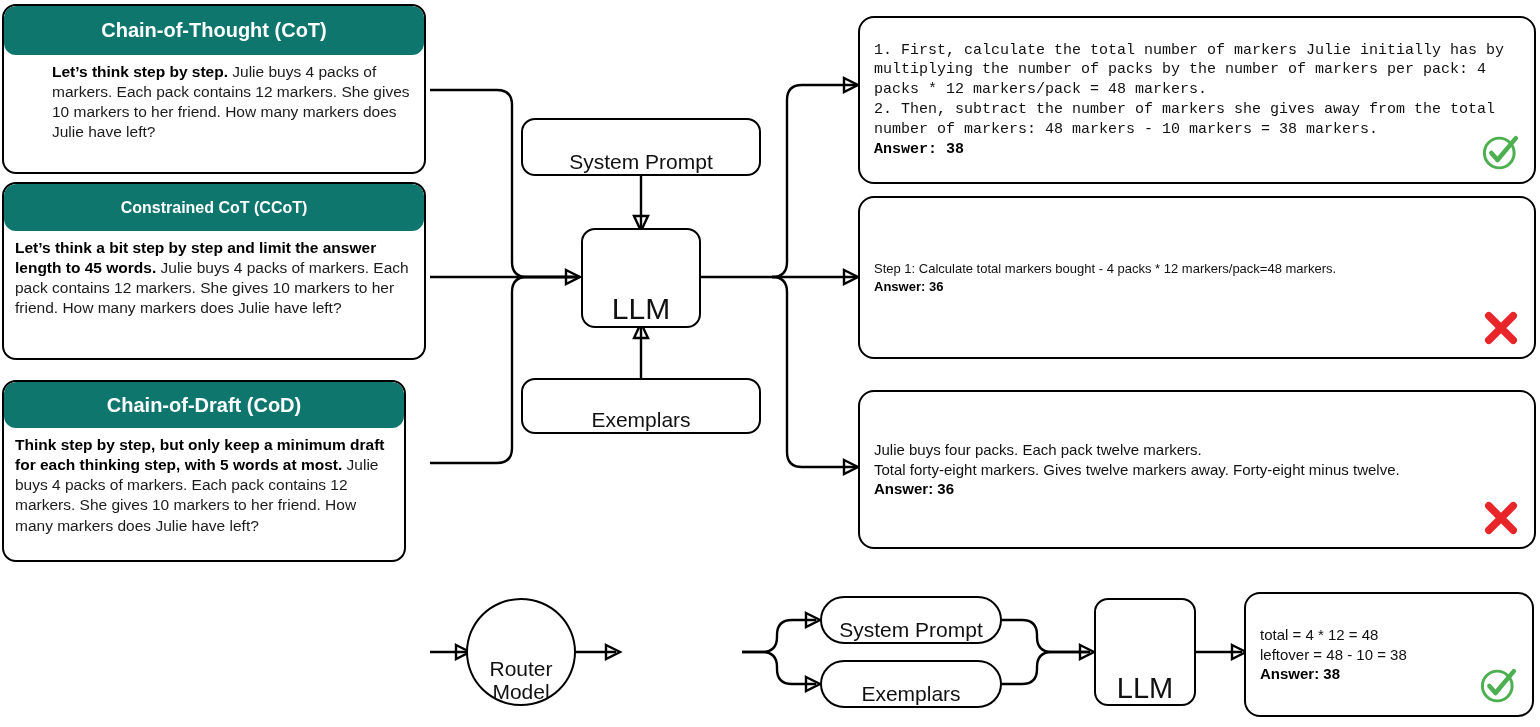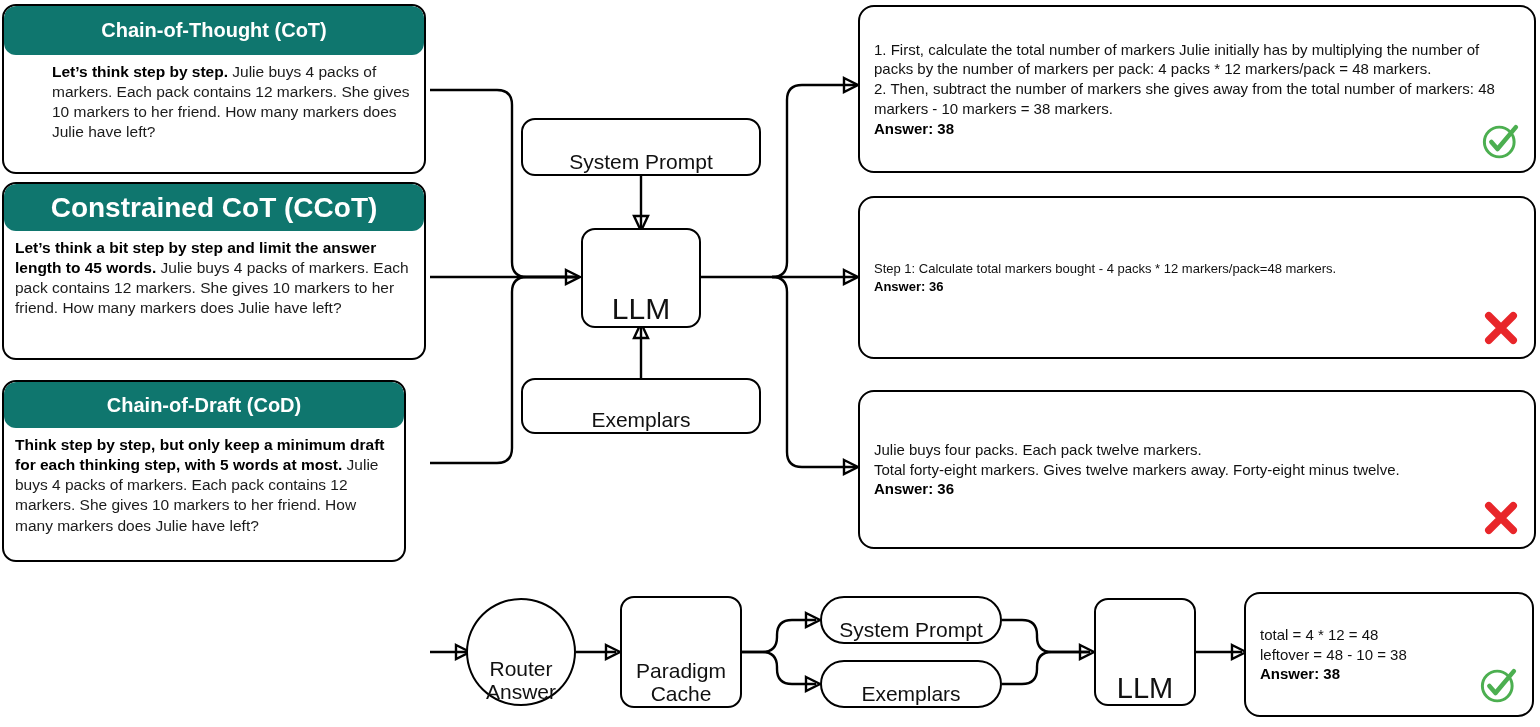--- a/index.html
+++ b/index.html
@@ -139,21 +139,21 @@
   </svg>
 
   <div class="node pcard" style="left:2px;top:4px;width:424px;height:170px;">
     <div class="pcard-head" style="height:49px;font-size:20px;">Chain-of-Thought (CoT)</div>
     <div class="pcard-body" style="font-size:15.5px;padding-left:48px;">
       <b>Let’s think step by step.</b><span> Julie buys 4 packs of markers. Each pack contains 12 markers. She gives 10 markers to her friend. How many markers does Julie have left?</span>
     </div>
   </div>
 
   <div class="node pcard" style="left:2px;top:182px;width:424px;height:178px;">
-    <div class="pcard-head" style="height:47px;font-size:28px;">Constrained CoT (CCoT)</div>
+    <div class="pcard-head" style="height:47px;font-size:16px;">Constrained CoT (CCoT)</div>
     <div class="pcard-body" style="font-size:15.5px;">
       <b>Let’s think a bit step by step and limit the answer length to 45 words.</b><span> Julie buys 4 packs of markers. Each pack contains 12 markers. She gives 10 markers to her friend. How many markers does Julie have left?</span>
     </div>
   </div>
 
   <div class="node pcard" style="left:2px;top:380px;width:404px;height:182px;">
     <div class="pcard-head" style="height:46px;font-size:20px;">Chain-of-Draft (CoD)</div>
     <div class="pcard-body" style="font-size:15.5px;">
       <b>Think step by step, but only keep a minimum draft for each thinking step, with 5 words at most.</b><span> Julie buys 4 packs of markers. Each pack contains 12 markers. She gives 10 markers to her friend. How many markers does Julie have left?</span>
     </div>
@@ -165,21 +165,21 @@
   </div>
 
   <div class="node pill soft" style="left:581px;top:228px;width:120px;height:100px;font-size:30px;">
     <span class="lbl">LLM</span>
   </div>
 
   <div class="node pill soft" style="left:521px;top:378px;width:240px;height:56px;font-size:21px;">
     <span class="lbl">Exemplars</span>
   </div>
 
-  <div class="obox" style="left:858px;top:5px;width:678px;height:168px;">
+  <div class="obox" style="left:858px;top:16px;width:678px;height:168px;font-family:Liberation Mono, monospace;">
     <div class="otext" style="font-size:15px;">
       <div>1. First, calculate the total number of markers Julie initially has by multiplying the number of packs by the number of markers per pack: 4 packs * 12 markers/pack = 48 markers.</div>
       <div>2. Then, subtract the number of markers she gives away from the total number of markers: 48 markers - 10 markers = 38 markers.</div>
       <div>
         <b>Answer:</b>
         <b>38</b>
       </div>
     </div>
     <svg class="mark" viewBox="0 0 48 48">
       <circle cx="22" cy="24" r="17" fill="none" stroke="#4caf50" stroke-width="3.4"></circle>
@@ -210,30 +210,24 @@
       </div>
     </div>
     <svg class="mark" viewBox="0 0 48 48">
       <path d="M10 10 L38 38 M38 10 L10 38" stroke="#e8262a" stroke-width="8.5" stroke-linecap="round"></path>
     </svg>
   </div>
 
   <div class="node pill circle" style="left:466px;top:598px;width:110px;height:108px;font-size:21px;">
     <span class="lbl">
       <span>Router</span><br>
-      <span>Answer</span>
+      <span>Model</span>
     </span>
   </div>
 
-  <div class="node pill soft" style="left:620px;top:596px;width:122px;height:112px;font-size:21px;">
-    <span class="lbl">
-      <span>Paradigm</span><br>
-      <span>Cache</span>
-    </span>
-  </div>
 
   <div class="node pill round" style="left:820px;top:596px;width:182px;height:48px;font-size:21px;">
     <span class="lbl">System Prompt</span>
   </div>
 
   <div class="node pill round" style="left:820px;top:660px;width:182px;height:48px;font-size:21px;">
     <span class="lbl">Exemplars</span>
   </div>
 
   <div class="node pill soft" style="left:1094px;top:598px;width:102px;height:108px;font-size:29px;">

